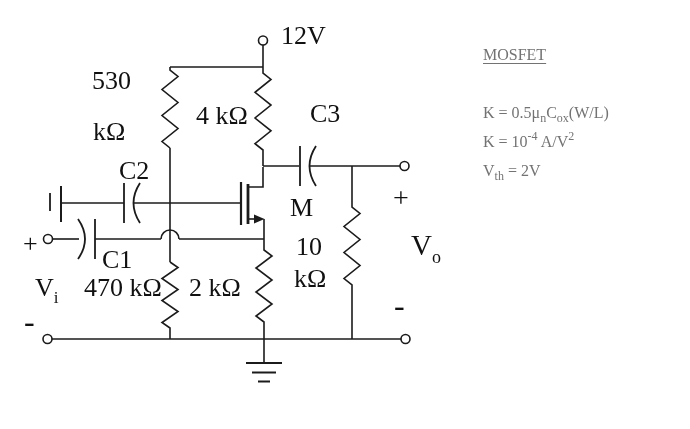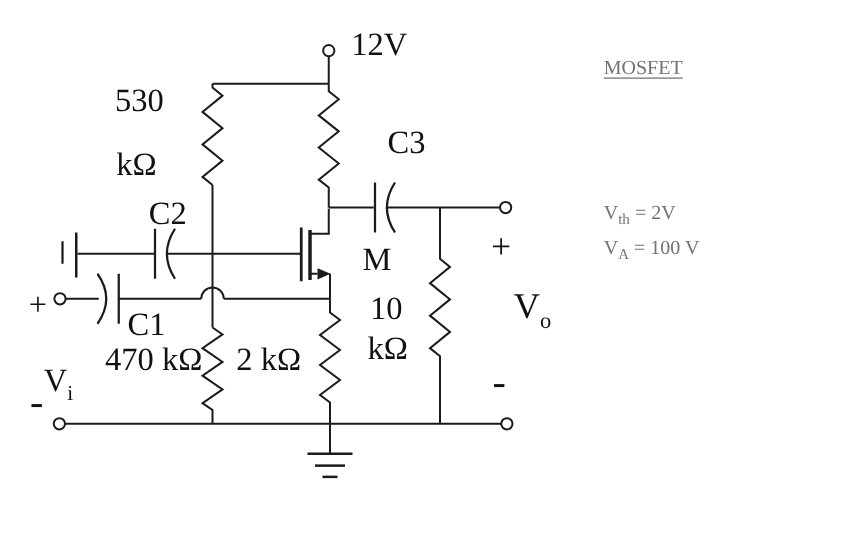--- a/index.html
+++ b/index.html
@@ -91,45 +91,49 @@
         <path d="M258 381.5 H270" stroke-width="2"></path>
       </g>
     </g>
   </svg>
 
   <div class="lbl" style="left:281px;top:23px">12V</div>
 
   <div class="lbl" style="left:92px;top:68px">530</div>
   <div class="lbl" style="left:93px;top:119px">kΩ</div>
 
+  <div class="lbl" style="left:196px;top:103px">4 kΩ</div>
   <div class="lbl" style="left:310px;top:101px">C3</div>
   <div class="lbl" style="left:119px;top:158px">C2</div>
   <div class="lbl" style="left:290px;top:195px">M</div>
   <div class="lbl" style="left:102px;top:247px">C1</div>
   <div class="lbl" style="left:84px;top:275px">470 kΩ</div>
   <div class="lbl" style="left:189px;top:275px">2 kΩ</div>
 
   <div class="lbl" style="left:296px;top:234px">10</div>
   <div class="lbl" style="left:294px;top:266px">kΩ</div>
 
   <div class="lbl sign-plus" style="left:23px;top:231px">+</div>
-  <div class="lbl" style="left:35px;top:292px"><span>V</span><span class="vsub">i</span></div>
+  <div class="lbl" style="left:35px;top:275px"><span>V</span><span class="vsub">i</span></div>
   <div class="lbl sign-minus" style="left:24px;top:305px">-</div>
 
   <div class="lbl sign-plus-out" style="left:393px;top:184px">+</div>
   <div class="lbl big" style="left:411px;top:231px"><span>V</span><span class="vsub">o</span></div>
   <div class="lbl sign-minus" style="left:394px;top:289px">-</div>
 
   <div class="panel-line panel-title" style="top:44px">
     <span>MOSFET</span>
   </div>
 
+  <div class="panel-line" style="top:105px">
+    <span>K = 0.5μ</span><span class="sub">n</span><span>C</span><span class="sub">ox</span><span>(W/L)</span>
+  </div>
 
+  <div class="panel-line" style="top:134px">
+    <span>K = 10</span><span class="sup">-4</span><span> A/V</span><span class="sup">2</span>
+  </div>
 
   <div class="panel-line" style="top:163px">
     <span>V</span><span class="sub">th</span><span> = 2V</span>
   </div>
 
-  <div class="panel-line" style="top:191px">
-    <span>V</span><span class="sub">A</span><span> = 100 V</span>
-  </div>
 
 </div>
 
 </body></html>

